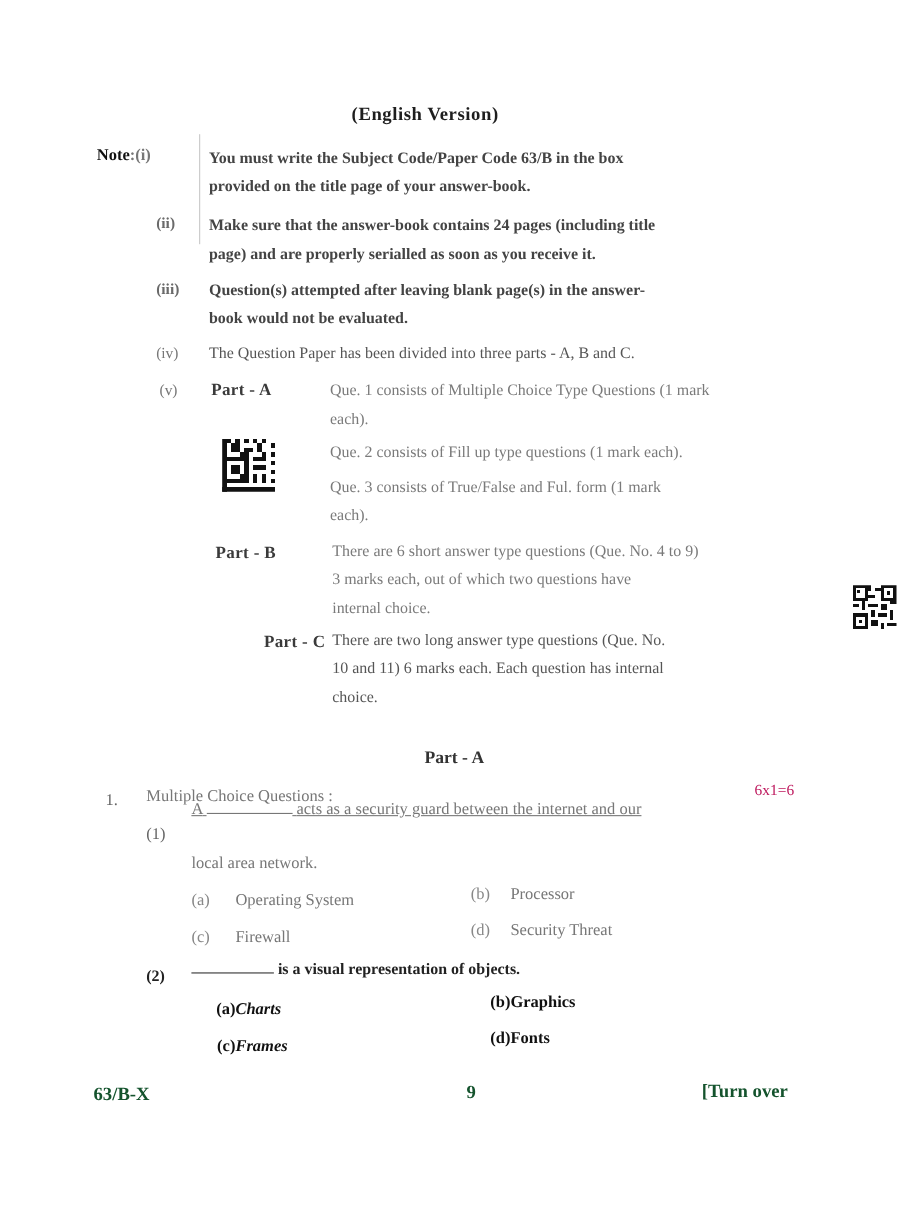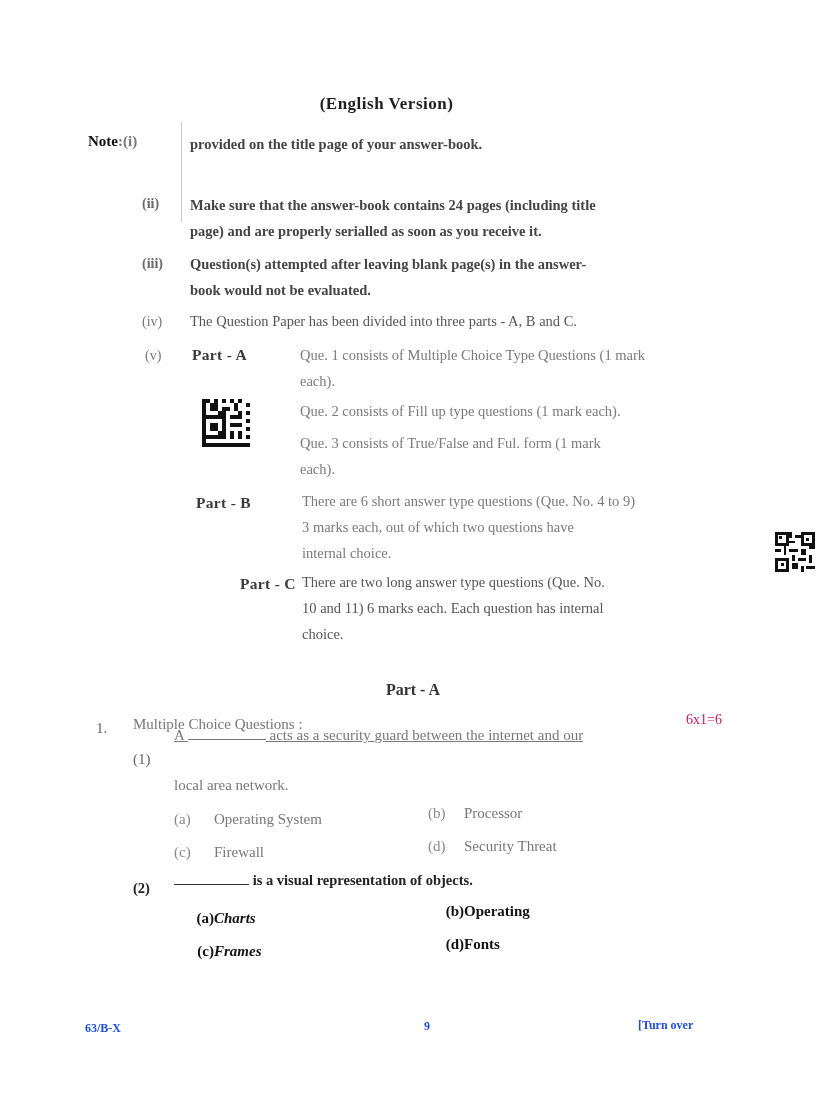--- a/index.html
+++ b/index.html
@@ -22,37 +22,38 @@
   .section-heading { left: 0; width: 826px; top: 681px; text-align: center; font-size: 16px; color: #333; font-weight: bold; }
   .q-num { font-size: 15px; color: #666; }
   .q-text { font-size: 15px; color: #777; }
   .marks { font-size: 14px; color: #be185d; }
   .opt { font-size: 15px; color: #777; }
   .opt .ol { display: inline-block; width: 40px; color: #888; }
   .q2 { font-weight: bold; color: #222; font-size: 14.5px; }
   .q2opt { font-weight: bold; color: #111; font-size: 15px; text-align: right; }
   .q2opt .ol { display: inline-block; width: 40px; }
   .q2opt .it { font-style: italic; }
-  .footer { font-weight: bold; font-size: 12px; color: #1d4ed8; margin-top: 36px; }
+  .footer { font-weight: bold; font-size: 17px; color: #14532d; }
   .blank { display: inline-block; border-bottom: 1px solid #777; width: 78px; height: 12px; vertical-align: baseline; }
   .blank.dark { border-bottom: 1.5px solid #333; width: 75px; }
   .dm { left: 202px; top: 399px; width: 48px; height: 48px; }
   .qr { left: 775px; top: 532px; width: 40px; height: 40px; }
 </style>
 </head>
 <body>
 
 <div class="abs title">(English Version)</div>
 
 <div class="abs note-label">
   <span>Note</span><span class="num">:(i)</span>
 </div>
 <div class="abs vrule"></div>
 
 <div class="abs ntext bold" style="left:190px; top:131px; width:536px;">
+  <div>You must write the Subject Code/Paper Code 63/B in the box</div>
   <div>provided on the title page of your answer-book.</div>
 </div>
 
 <div class="abs roman" style="left:142px; top:196px;">(ii)</div>
 <div class="abs ntext bold" style="left:190px; top:192px; width:536px;">
   <div>Make sure that the answer-book contains 24 pages (including title</div>
   <div>page) and are properly serialled as soon as you receive it.</div>
 </div>
 
 <div class="abs roman" style="left:142px; top:256px;">(iii)</div>
@@ -174,21 +175,21 @@
 <div class="abs q2" style="left:133px; top:880px;">(2)</div>
 <div class="abs q2" style="left:174px; top:872px;">
   <span class="blank dark"></span>
   <span>is a visual representation of objects.</span>
 </div>
 
 <div class="abs q2opt" style="left:174px; top:910px;">
   <span class="ol">(a)</span><span class="it">Charts</span>
 </div>
 <div class="abs q2opt" style="left:428px; top:903px;">
-  <span class="ol" style="width:36px">(b)</span><span>Operating</span>
+  <span class="ol" style="width:36px">(b)</span><span>Graphics</span>
 </div>
 <div class="abs q2opt" style="left:174px; top:943px;">
   <span class="ol">(c)</span><span class="it">Frames</span>
 </div>
 <div class="abs q2opt" style="left:428px; top:936px;">
   <span class="ol" style="width:36px">(d)</span><span>Fonts</span>
 </div>
 
 <div class="abs footer" style="left:85px; top:985px;">63/B-X</div>
 <div class="abs footer" style="left:424px; top:983px;">9</div>

